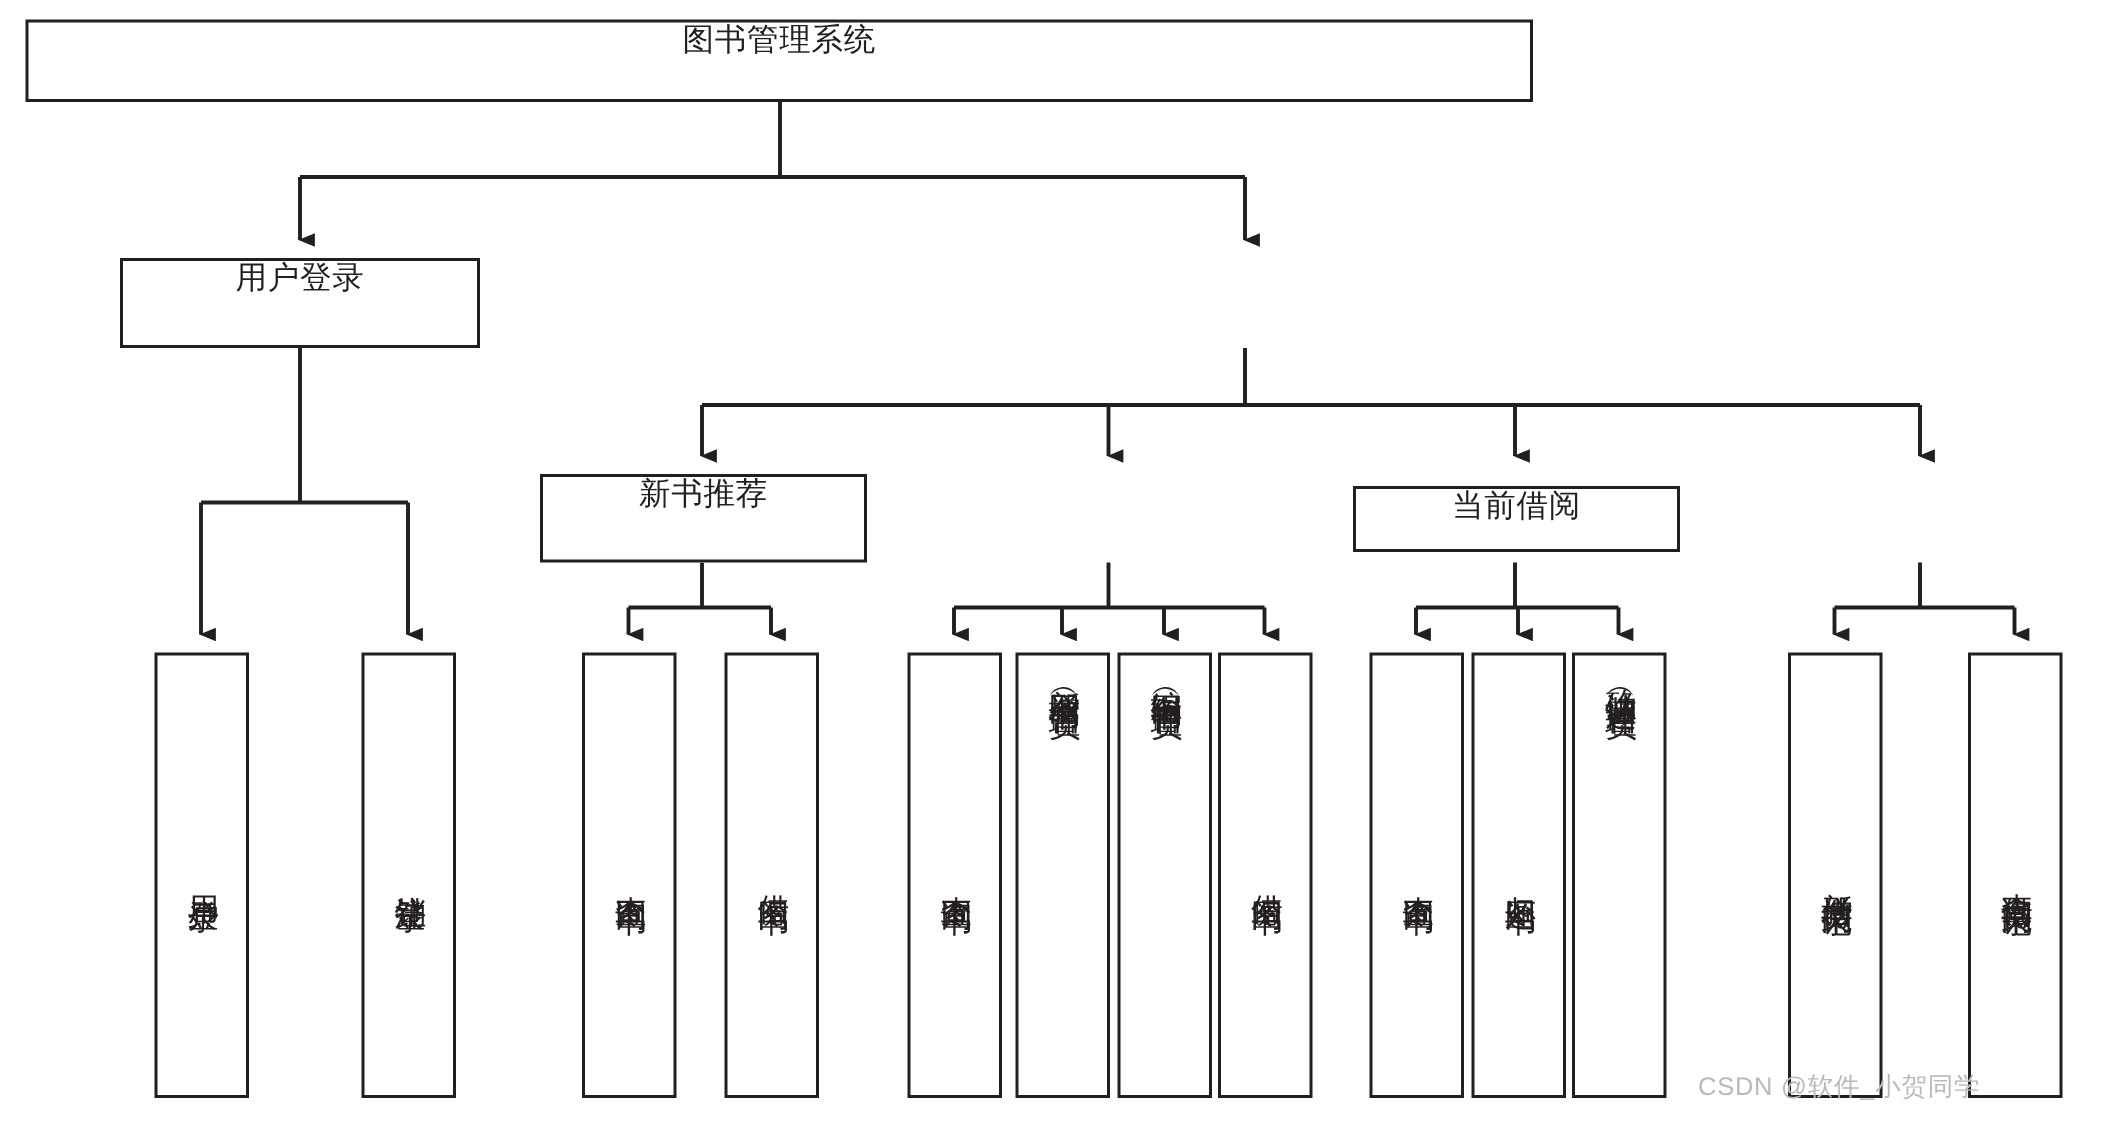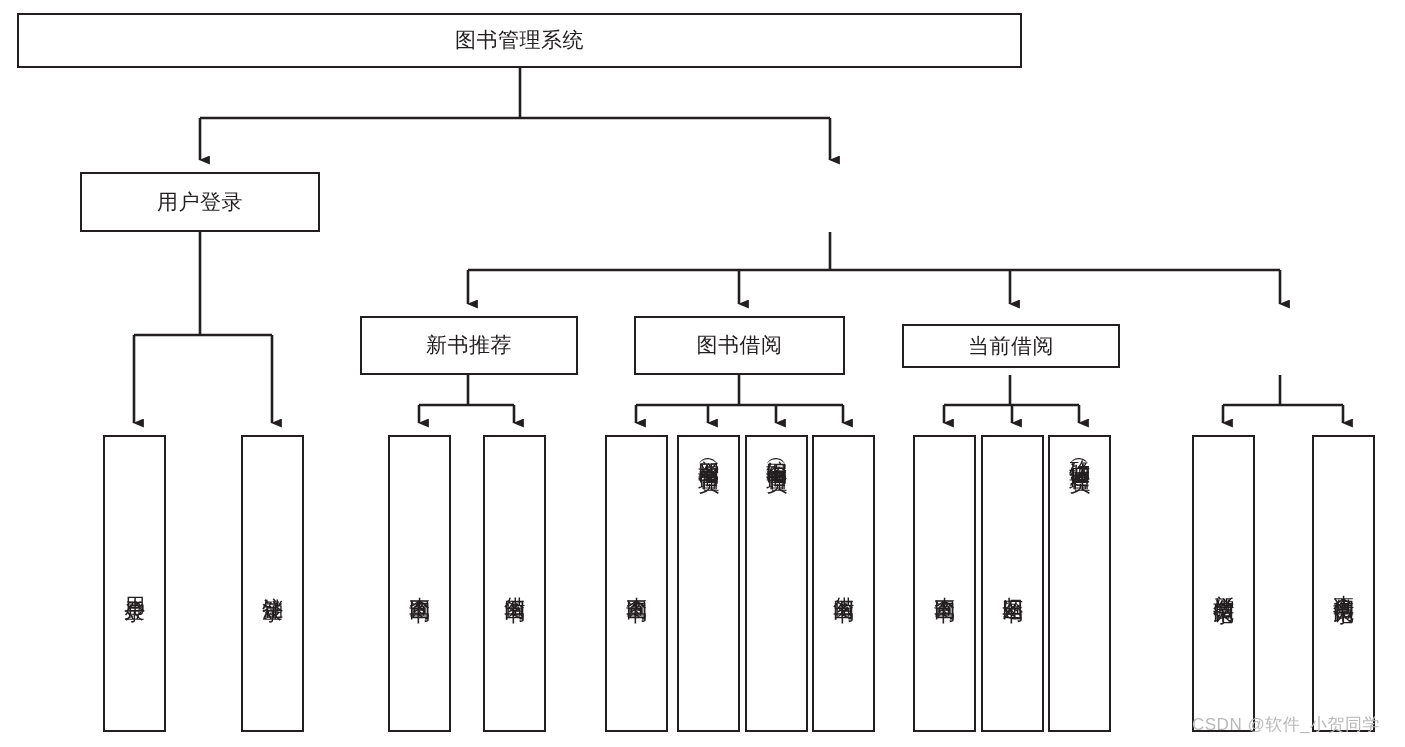--- a/index.html
+++ b/index.html
@@ -10,21 +10,21 @@
     background:#ffffff;
     overflow:hidden;
   }
   #edges{position:absolute;left:0;top:0;width:1405px;height:747px;pointer-events:none;}
   .node{
     position:absolute;
     box-sizing:border-box;
     background:#ffffff;
     border:2px solid #231f20;
     display:flex;
-    align-items:center;
+    align-items:flex-start;
     justify-content:center;
     color:#231f20;
   }
   .node.root{border-width:2px;}
   .node .label{
     font-size:21px;
     line-height:1.15;
     letter-spacing:0.5px;
     white-space:nowrap;
     color:#231f20;
@@ -41,21 +41,21 @@
     line-height:1.25;
     letter-spacing:2px;
     white-space:normal;
     max-height:100%;
   }
   .node.leaf.toppad{
     align-items:flex-start;
   }
   #watermark{
     position:absolute;
-    left:1192px;top:713px;
+    left:1132px;top:713px;
     font-size:17px;
     color:#b9b9b9;
     letter-spacing:0.5px;
     white-space:nowrap;
     user-select:none;
   }
 </style>
 </head>
 <body>
 
@@ -115,23 +115,20 @@
     <span class="label">图书管理系统</span>
   </div>
 
   <div class="node" style="left:80px;top:172px;width:240px;height:60px;">
     <span class="label">用户登录</span>
   </div>
 
   <div class="node" style="left:360px;top:316px;width:218px;height:59px;">
     <span class="label">新书推荐</span>
   </div>
-  <div class="node" style="left:634px;top:316px;width:211px;height:59px;">
-    <span class="label">图书借阅</span>
-  </div>
   <div class="node" style="left:902px;top:324px;width:218px;height:44px;">
     <span class="label">当前借阅</span>
   </div>
 
   <div class="node leaf" style="left:103px;top:435px;width:63px;height:297px;">
     <span class="label">用户登录</span>
   </div>
   <div class="node leaf" style="left:241px;top:435px;width:63px;height:297px;">
     <span class="label">注销登录</span>
   </div>

